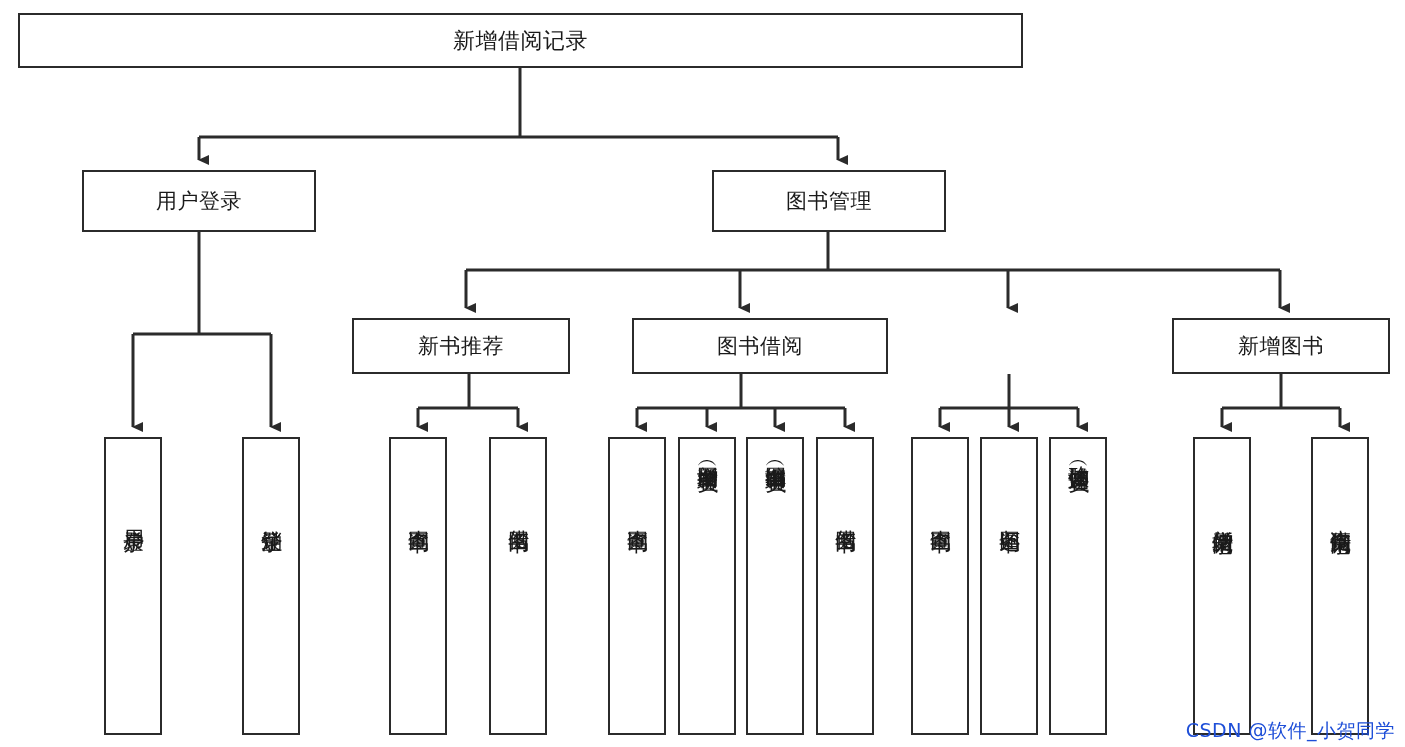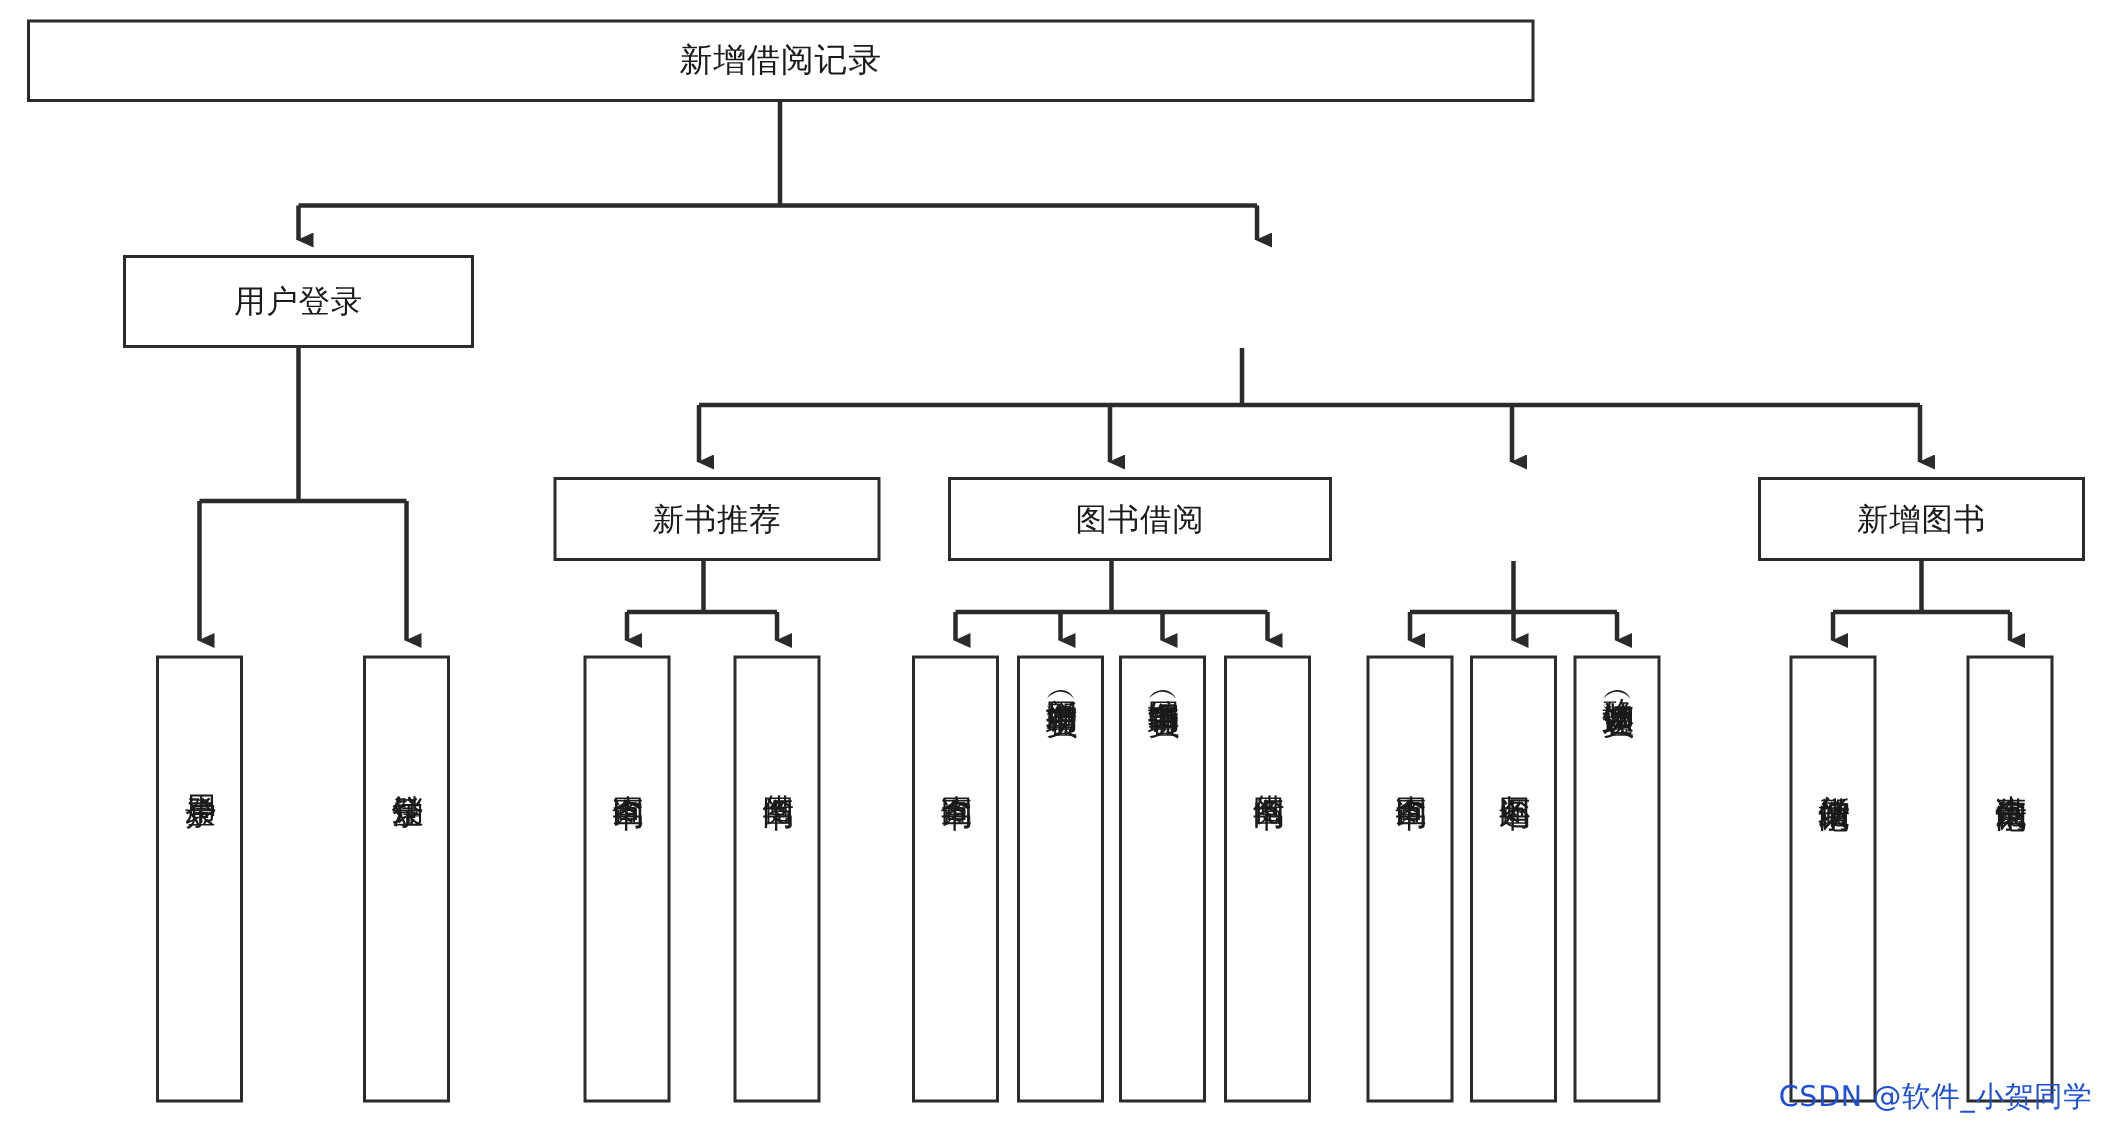--- a/index.html
+++ b/index.html
@@ -130,22 +130,25 @@
     </g>
   </svg>
 
   <div class="node horiz root" style="left:18px; top:13px; width:1005px; height:55px;">
     <span>新增借阅记录</span>
   </div>
 
   <div class="node horiz" style="left:82px; top:170px; width:234px; height:62px;">
     <span>用户登录</span>
   </div>
-
-  <div class="node horiz" style="left:369px; top:318px; width:218px; height:56px;">
+  <div class="node horiz" style="left:712px; top:170px; width:234px; height:62px;">
+    <span>图书管理</span>
+  </div>
+
+  <div class="node horiz" style="left:352px; top:318px; width:218px; height:56px;">
     <span>新书推荐</span>
   </div>
   <div class="node horiz" style="left:632px; top:318px; width:256px; height:56px;">
     <span>图书借阅</span>
   </div>
   <div class="node horiz" style="left:1172px; top:318px; width:218px; height:56px;">
     <span>新增图书</span>
   </div>
 
   <div class="node leaf leaf-mid" style="left:104px; top:437px; width:58px; height:298px;">

